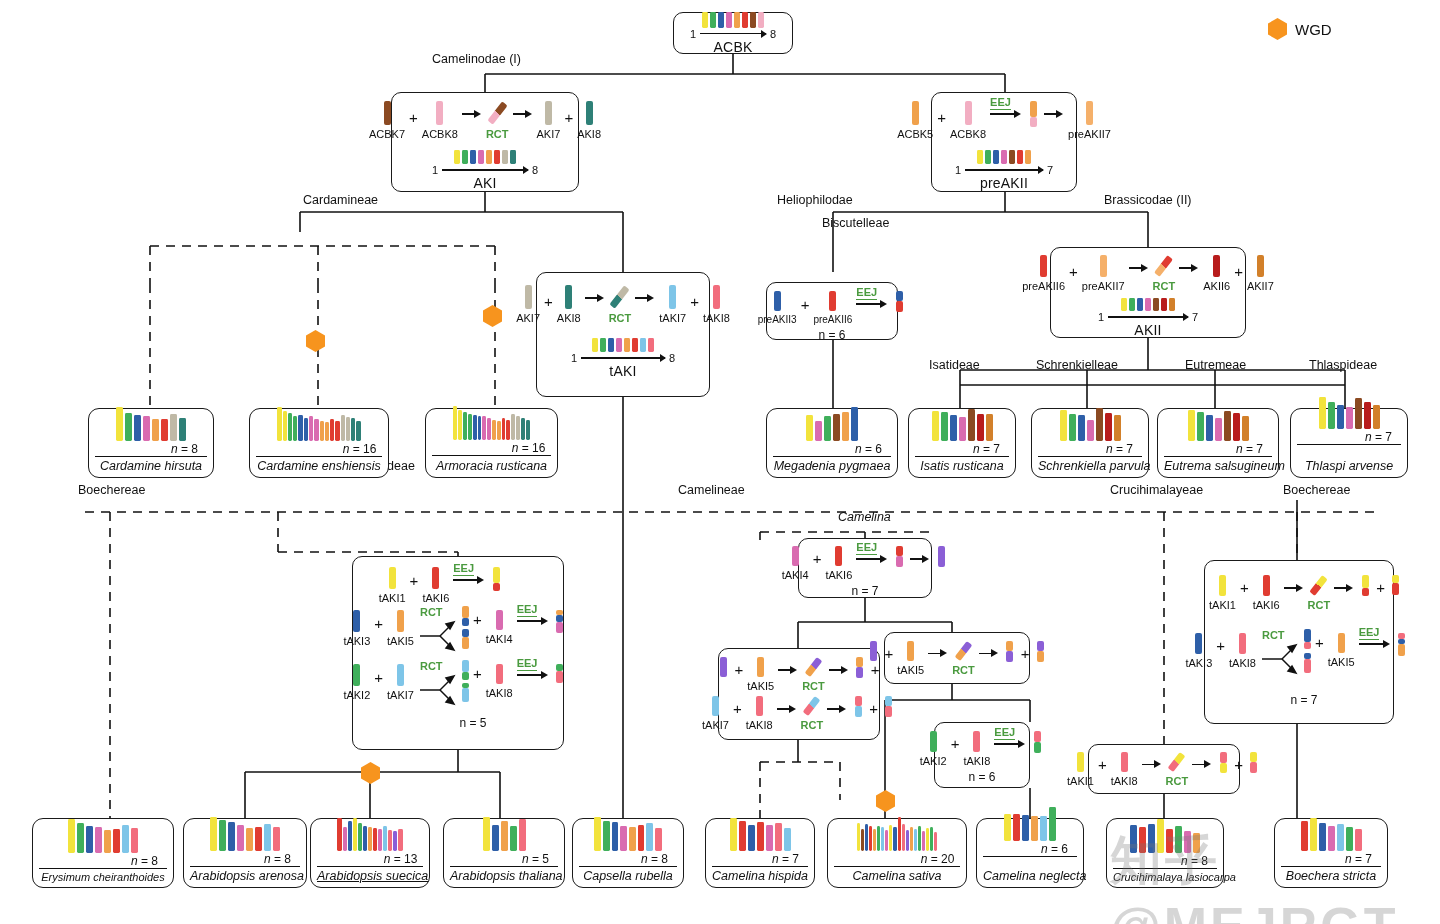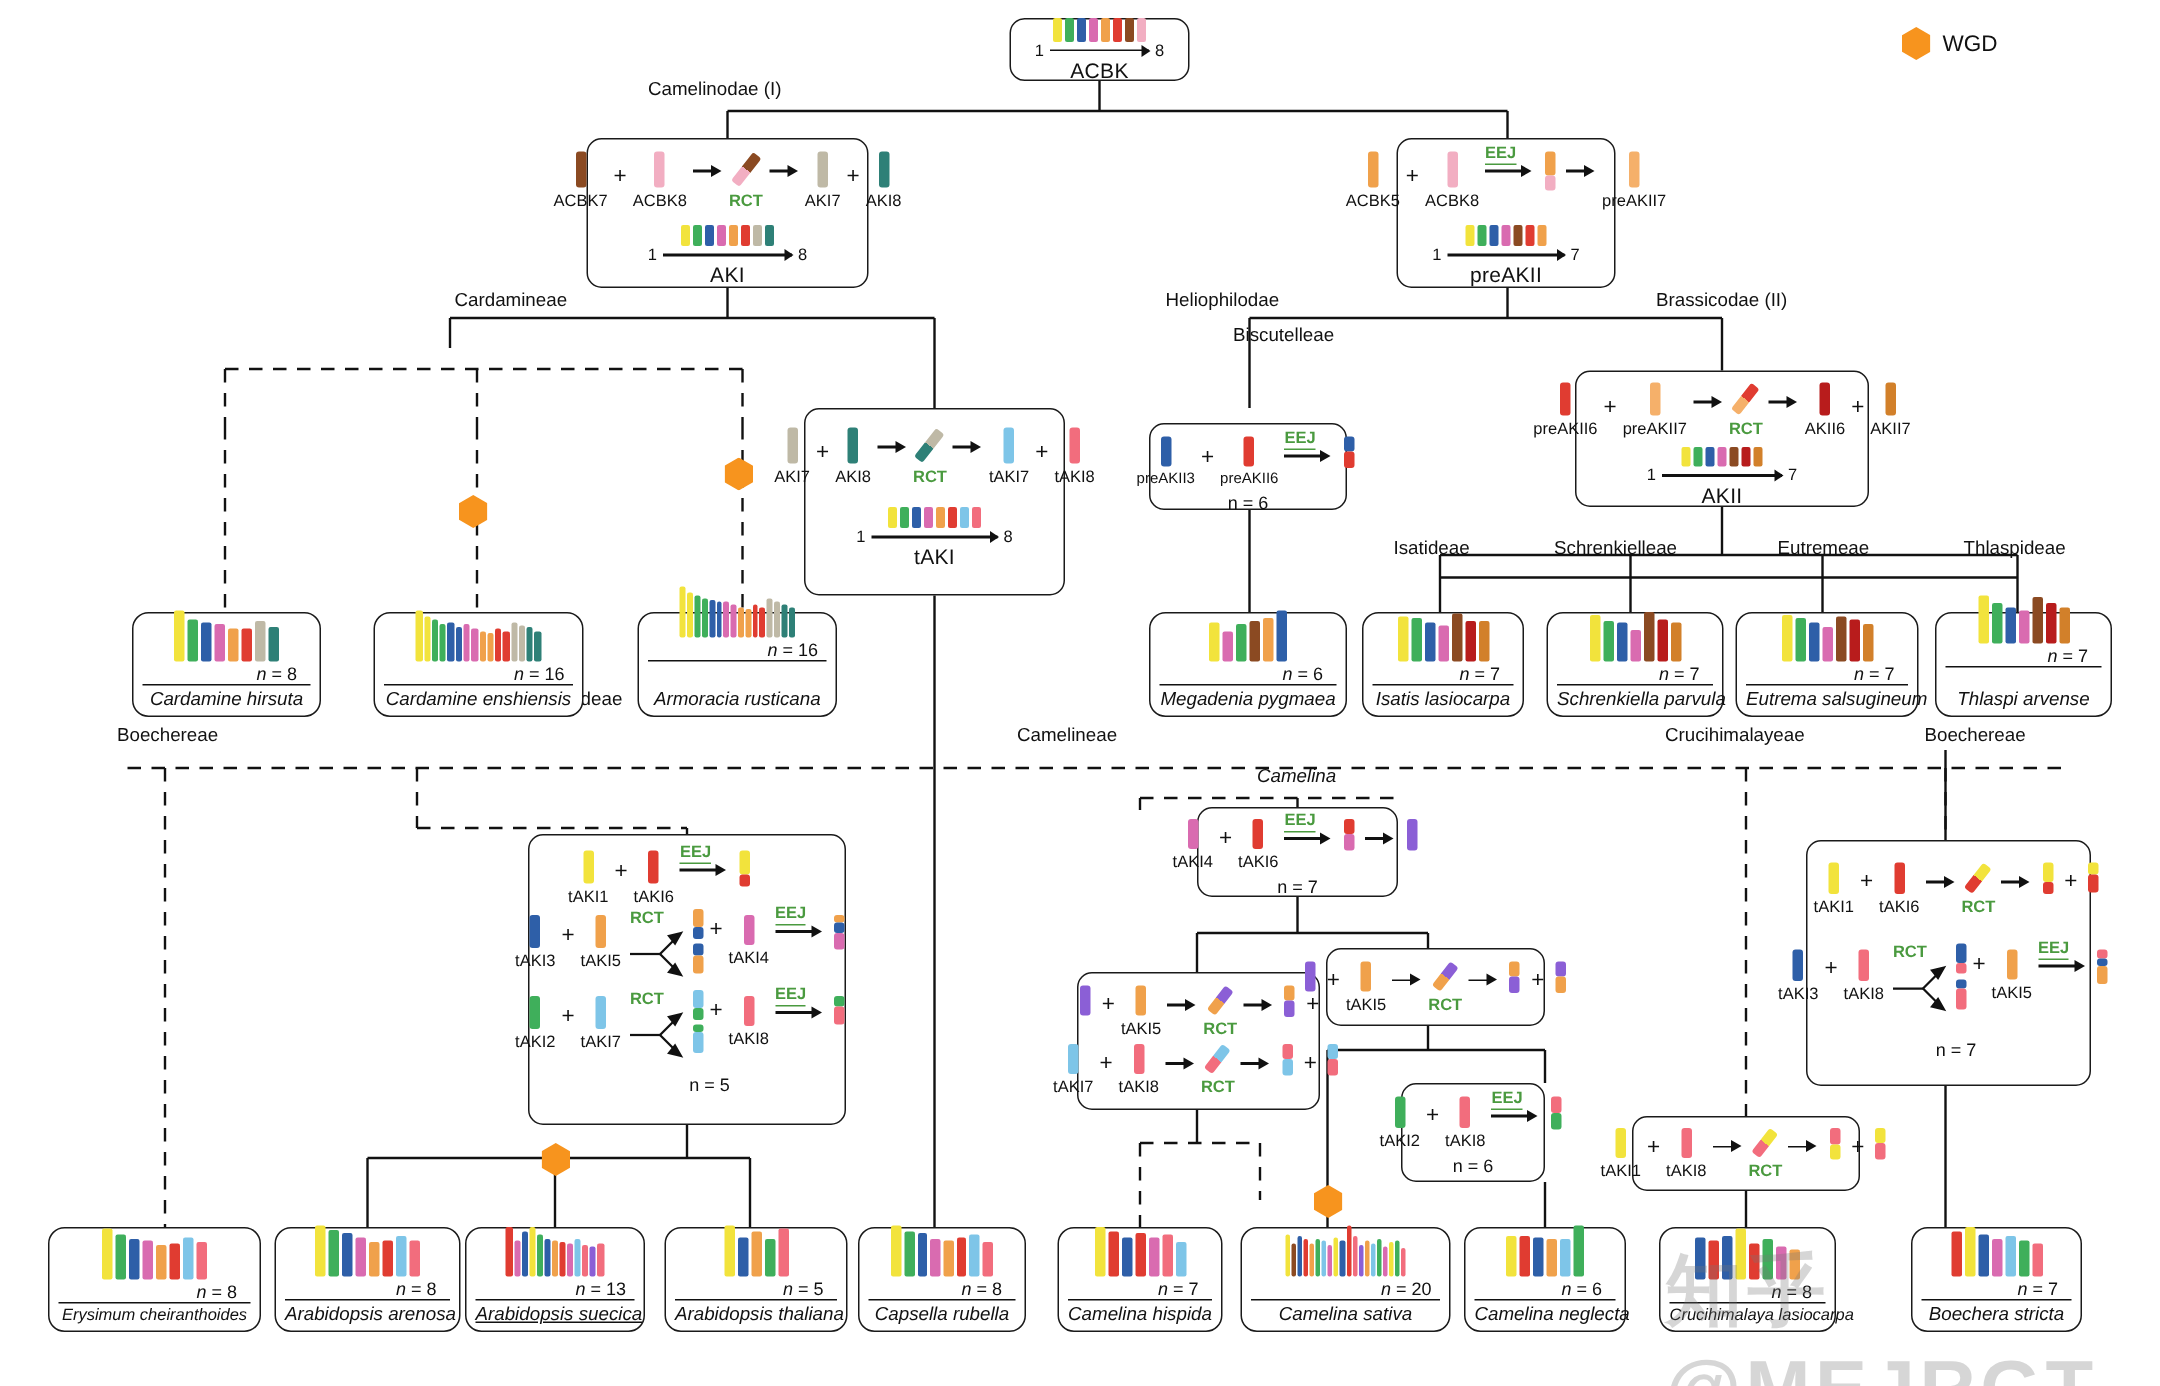--- a/index.html
+++ b/index.html
@@ -826,21 +826,21 @@
           <div class="chr" style="width: 3.8375px; height: 20px; background: rgb(224, 60, 49);"></div>
           <div class="chr" style="width: 3.8375px; height: 26px; background: rgb(191, 185, 166);"></div>
           <div class="chr" style="width: 3.8375px; height: 24px; background: rgb(191, 185, 166);"></div>
           <div class="chr" style="width: 3.8375px; height: 22px; background: rgb(46, 128, 119);"></div>
           <div class="chr" style="width: 3.8375px; height: 20px; background: rgb(46, 128, 119);"></div>
         </div>
         <div style="display: flex; align-items: center; gap: 3px; margin-top: 1px;">
           <span class="arrowline" style="width: 71px;"></span>
           <span class="nval"><i>n</i> = 16</span>
         </div>
-        <div class="spname" style="border-top: 1.4px solid rgb(17, 17, 17); padding-top: 18px; width: 119px; text-align: center; font-size: 12.5px;">Armoracia rusticana</div>
+        <div class="spname" style="border-top: 1.4px solid rgb(17, 17, 17); padding-top: 3px; width: 119px; text-align: center; font-size: 12.5px;">Armoracia rusticana</div>
       </div>
       <div class="node sp" style="left: 766px; top: 408px; width: 132px; height: 70px; justify-content: flex-end; padding-bottom: 4px;">
         <div class="karyo" style="gap: 2px; height: 36px;">
           <div class="chr" style="width: 7px; height: 26px; background: rgb(242, 227, 60);"></div>
           <div class="chr" style="width: 7px; height: 20px; background: rgb(217, 107, 176);"></div>
           <div class="chr" style="width: 7px; height: 25px; background: rgb(63, 175, 91);"></div>
           <div class="chr" style="width: 7px; height: 27px; background: rgb(139, 74, 34);"></div>
           <div class="chr" style="width: 7px; height: 29px; background: rgb(240, 161, 75);"></div>
           <div class="chr" style="width: 7px; height: 34px; background: rgb(46, 95, 168);"></div>
         </div>
@@ -857,21 +857,21 @@
           <div class="chr" style="width: 7px; height: 26px; background: rgb(46, 95, 168);"></div>
           <div class="chr" style="width: 7px; height: 24px; background: rgb(217, 107, 176);"></div>
           <div class="chr" style="width: 7px; height: 32px; background: rgb(139, 74, 34);"></div>
           <div class="chr" style="width: 7px; height: 27px; background: rgb(184, 28, 28);"></div>
           <div class="chr" style="width: 7px; height: 27px; background: rgb(210, 128, 42);"></div>
         </div>
         <div style="display: flex; align-items: center; gap: 3px; margin-top: 1px;">
           <span class="arrowline" style="width: 46px;"></span>
           <span class="nval"><i>n</i> = 7</span>
         </div>
-        <div class="spname" style="border-top: 1.4px solid rgb(17, 17, 17); padding-top: 2px; width: 94px; text-align: center; font-size: 12.5px;">Isatis lasiocarpa</div>
+        <div class="spname" style="border-top: 1.4px solid rgb(17, 17, 17); padding-top: 2px; width: 94px; text-align: center; font-size: 12.5px;">Isatis rusticana</div>
       </div>
       <div class="node sp" style="left: 1031px; top: 408px; width: 118px; height: 70px; justify-content: flex-end; padding-bottom: 4px;">
         <div class="karyo" style="gap: 2px; height: 36px;">
           <div class="chr" style="width: 7px; height: 31px; background: rgb(242, 227, 60);"></div>
           <div class="chr" style="width: 7px; height: 27px; background: rgb(63, 175, 91);"></div>
           <div class="chr" style="width: 7px; height: 26px; background: rgb(46, 95, 168);"></div>
           <div class="chr" style="width: 7px; height: 21px; background: rgb(217, 107, 176);"></div>
           <div class="chr" style="width: 7px; height: 33px; background: rgb(139, 74, 34);"></div>
           <div class="chr" style="width: 7px; height: 28px; background: rgb(184, 28, 28);"></div>
           <div class="chr" style="width: 7px; height: 26px; background: rgb(210, 128, 42);"></div>
@@ -1052,21 +1052,21 @@
           <div class="chr" style="width: 7px; height: 27px; background: rgb(224, 60, 49);"></div>
           <div class="chr" style="width: 7px; height: 26px; background: rgb(46, 95, 168);"></div>
           <div class="chr" style="width: 7px; height: 25px; background: rgb(240, 161, 75);"></div>
           <div class="chr" style="width: 7px; height: 25px; background: rgb(126, 197, 232);"></div>
           <div class="chr" style="width: 7px; height: 34px; background: rgb(63, 175, 91);"></div>
         </div>
         <div style="display: flex; align-items: center; gap: 3px; margin-top: 1px;">
           <span class="arrowline" style="width: 46px;"></span>
           <span class="nval"><i>n</i> = 6</span>
         </div>
-        <div class="spname" style="border-top: 1.4px solid rgb(17, 17, 17); padding-top: 2px; width: 94px; text-align: center; font-size: 12.5px;">Camelina neglecta</div>
+        <div class="spname" style="border-top: 1.4px solid rgb(17, 17, 17); padding-top: 12px; width: 94px; text-align: center; font-size: 12.5px;">Camelina neglecta</div>
       </div>
       <div class="node sp" style="left: 1106px; top: 818px; width: 118px; height: 70px; justify-content: flex-end; padding-bottom: 4px;">
         <div class="karyo" style="gap: 2px; height: 36px;">
           <div class="chr" style="width: 7px; height: 28px; background: rgb(46, 95, 168);"></div>
           <div class="chr" style="width: 7px; height: 26px; background: rgb(224, 60, 49);"></div>
           <div class="chr" style="width: 7px; height: 29px; background: rgb(46, 95, 168);"></div>
           <div class="chr" style="width: 7px; height: 34px; background: rgb(242, 227, 60);"></div>
           <div class="chr" style="width: 7px; height: 24px; background: rgb(224, 60, 49);"></div>
           <div class="chr" style="width: 7px; height: 27px; background: rgb(63, 175, 91);"></div>
           <div class="chr" style="width: 7px; height: 22px; background: rgb(217, 107, 176);"></div>

